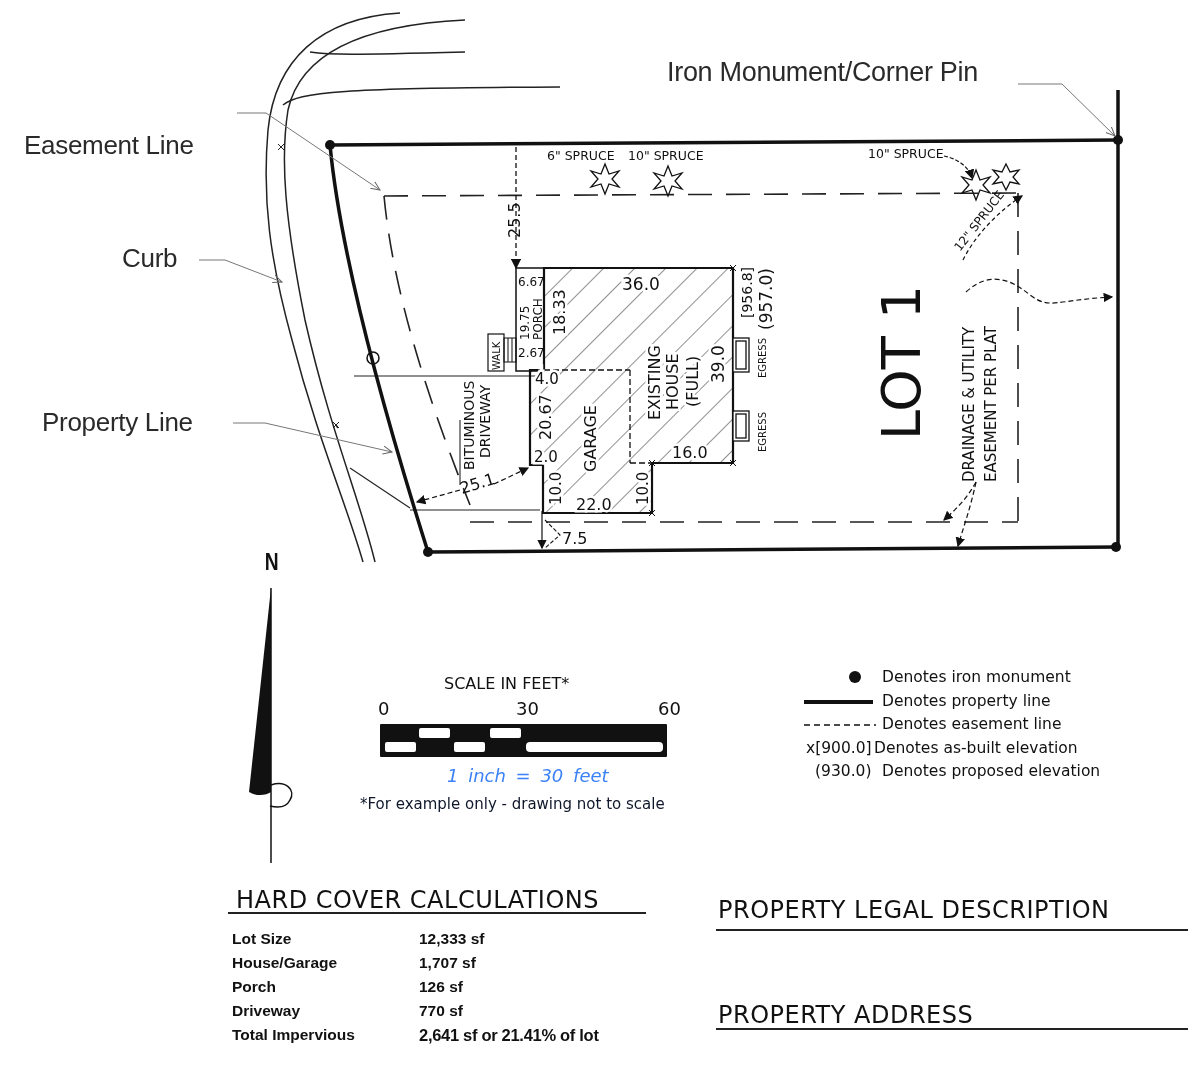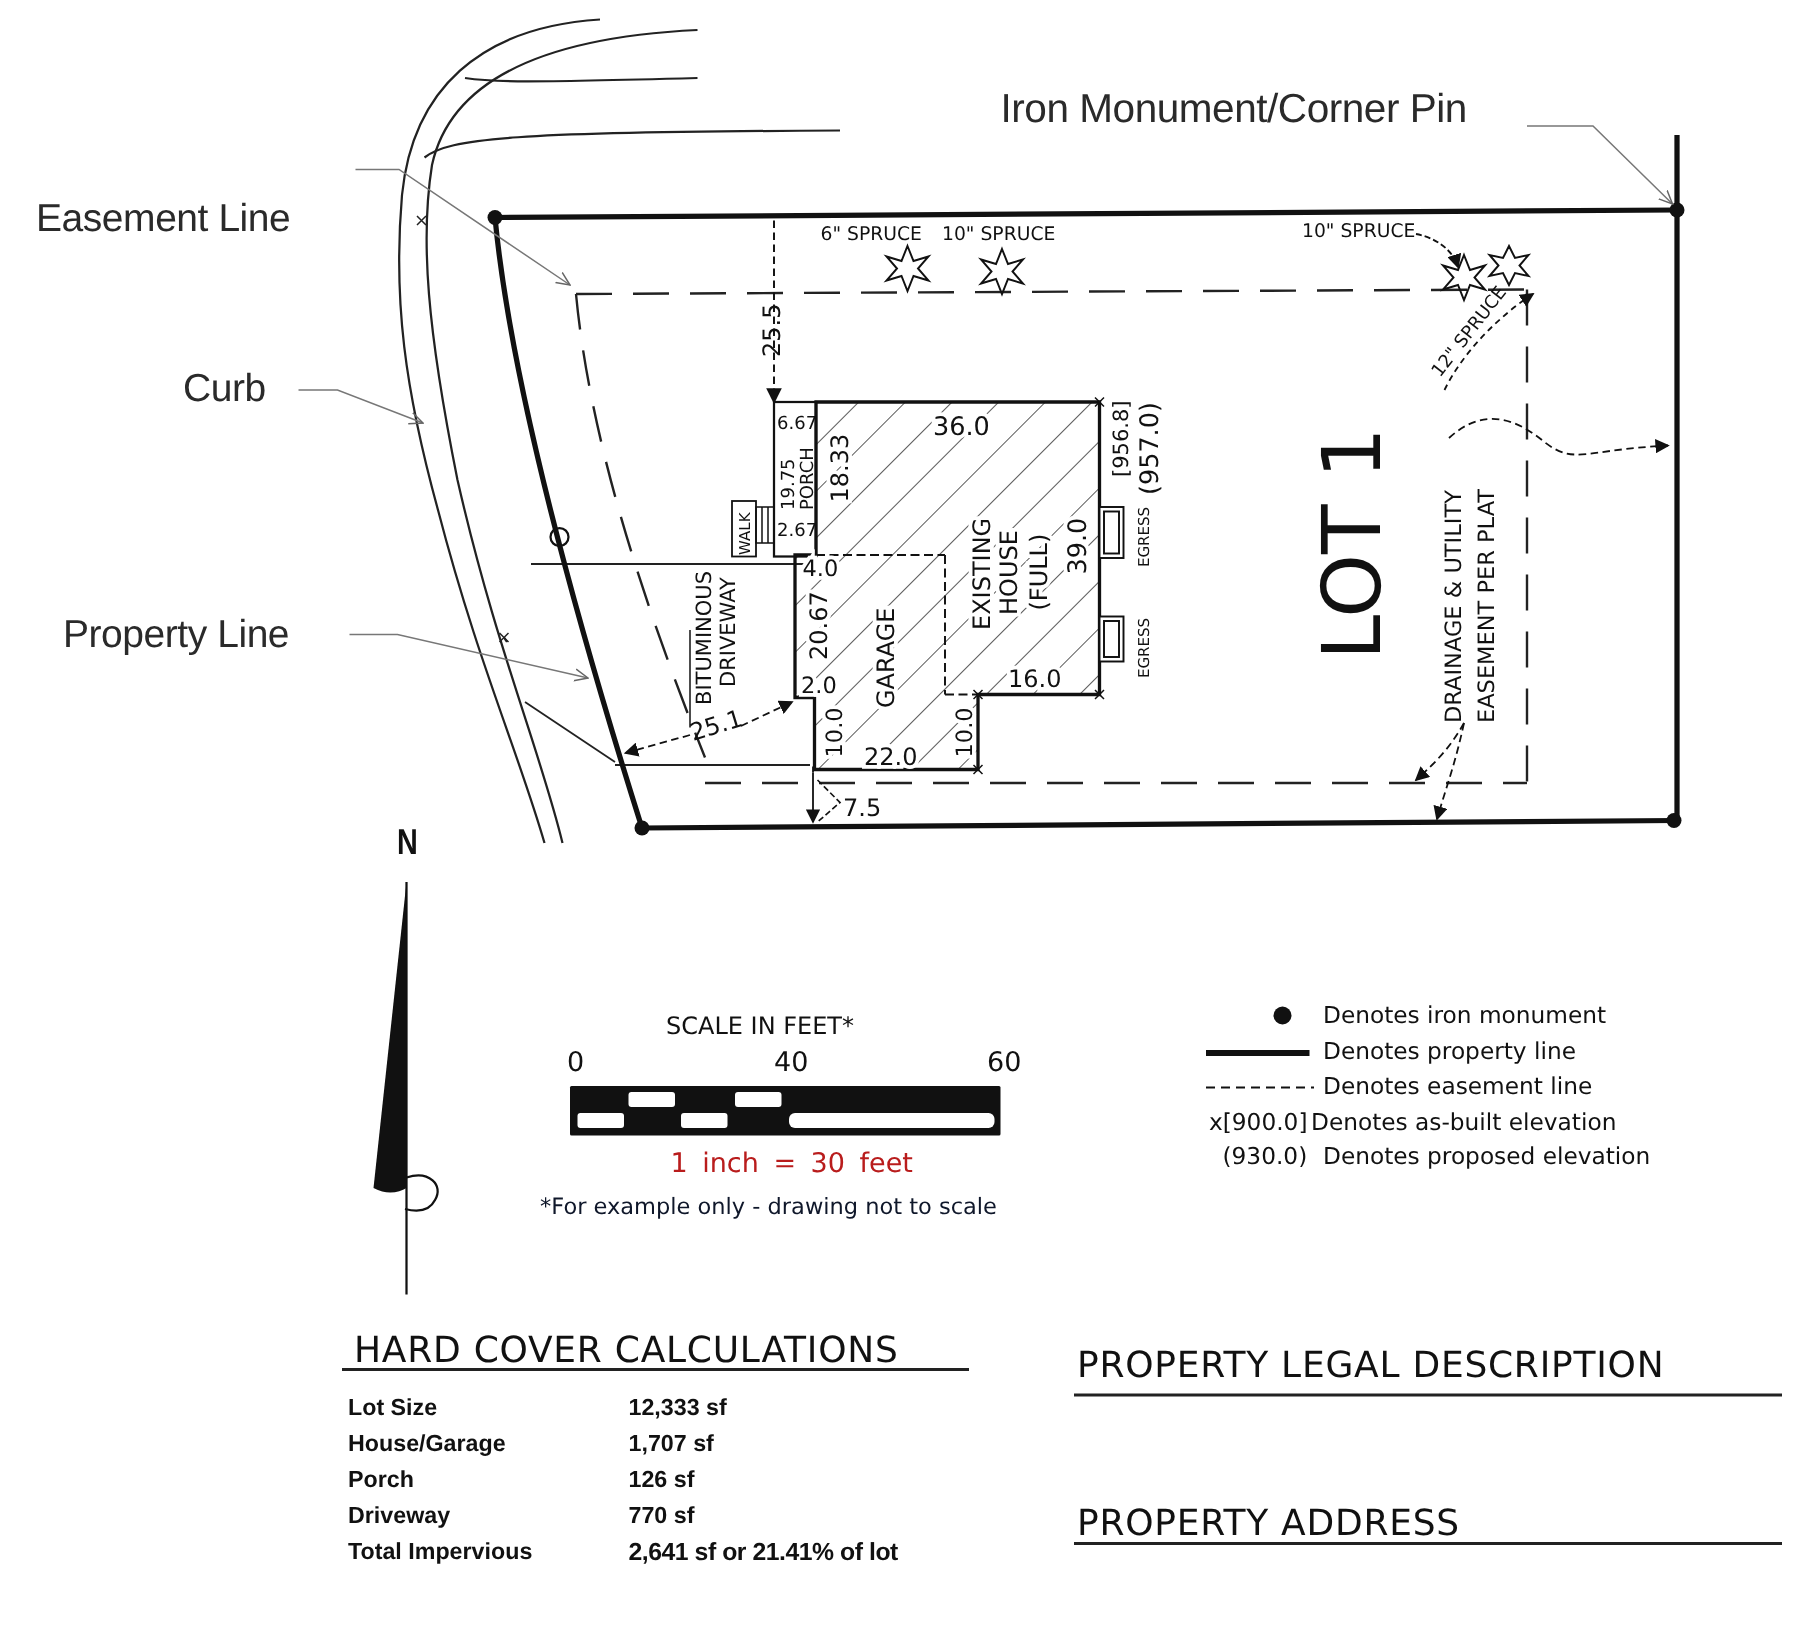--- a/index.html
+++ b/index.html
@@ -5,21 +5,21 @@
   html, body { margin: 0; padding: 0; background: #ffffff; }
   body { width: 1200px; height: 1087px; position: relative; overflow: hidden; font-family: "Liberation Sans", sans-serif; color: #111; }
   svg.plan { position: absolute; left: 0; top: 0; width: 1200px; height: 1087px; }
   .callout { position: absolute; font-family: "Liberation Sans", sans-serif; font-weight: normal; font-size: 26px; color: #2a2a2a; white-space: nowrap; letter-spacing: -0.3px; }
   .cad { font-family: "DejaVu Sans", sans-serif; fill: #111; }
   .legend { position: absolute; left: 822px; top: 666px; font-family: "DejaVu Sans", sans-serif; font-size: 15.5px; line-height: 23.5px; color: #111; }
   .legend .row { position: relative; height: 23.5px; white-space: nowrap; }
   .legend .txt { position: absolute; left: 60px; }
   .scale-title { position: absolute; left: 444px; top: 674px; font-family: "DejaVu Sans", sans-serif; font-size: 16px; color:#111; }
   .scale-tick { position: absolute; top: 698px; font-family: "DejaVu Sans", sans-serif; font-size: 18px; color:#111; }
-  .scale-sub { position: absolute; left: 447px; top: 765px; font-family: "DejaVu Sans", sans-serif; font-size: 18px; color:#b91c1c; word-spacing: 4px; }
+  .scale-sub { position: absolute; left: 447px; top: 765px; font-family: "DejaVu Sans", sans-serif; font-size: 18px; color:#3b82f6; word-spacing: 4px; font-style: italic; }
   .scale-note { position: absolute; left: 360px; top: 795px; font-family: "DejaVu Sans", sans-serif; font-size: 15px; color:#0f172a; }
   .section-title { position: absolute; font-family: "DejaVu Sans", sans-serif; font-size: 24px; color: #111; letter-spacing: 0.5px; }
   .rule { position: absolute; height: 2px; background: #222; }
   .hc-table { position: absolute; left: 232px; top: 927px; font-family: "Liberation Sans", sans-serif; font-weight: bold; font-size: 15.5px; color: #111; border-collapse: collapse; }
   .hc-table td { padding: 0; height: 24px; line-height: 24px; vertical-align: middle; }
   .hc-table td.lbl { width: 187px; margin-left: 12px; }
   .hc-table td.val { white-space: nowrap; }
   .hc-table tr.total td.val { font-size: 16.5px; letter-spacing: -0.3px; }
   .north-label { position: absolute; left: 263px; top: 548px; font-family: "Liberation Sans", sans-serif; font-weight: bold; font-size: 24px; transform: scaleX(0.8); }
 </style>
@@ -211,21 +211,21 @@
 
 <div class="callout" style="left:667px; top:57px; font-size:27px;">Iron Monument/Corner Pin</div>
 <div class="callout" style="left:24px; top:96px;margin-top:34px;">Easement Line</div>
 <div class="callout" style="left:122px; top:243px;">Curb</div>
 <div class="callout" style="left:42px; top:407px;">Property Line</div>
 
 <div class="north-label">N</div>
 
 <div class="scale-title">SCALE IN FEET*</div>
 <div class="scale-tick" style="left:378px;">0</div>
-<div class="scale-tick" style="left:516px;">40</div>
+<div class="scale-tick" style="left:516px;">30</div>
 <div class="scale-tick" style="left:658px;">60</div>
 <div class="scale-sub">1 inch = 30 feet</div>
 <div class="scale-note">*For example only - drawing not to scale</div>
 
 <div class="legend">
   <div class="row">
     <span class="txt" style="left:60px;">Denotes iron monument</span>
   </div>
   <div class="row">
     <span class="txt" style="left:60px;">Denotes property line</span>

